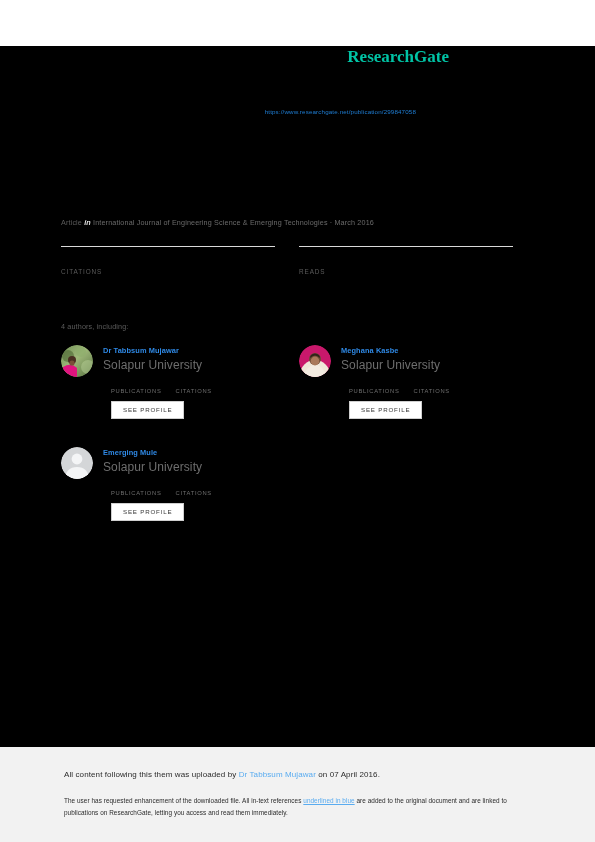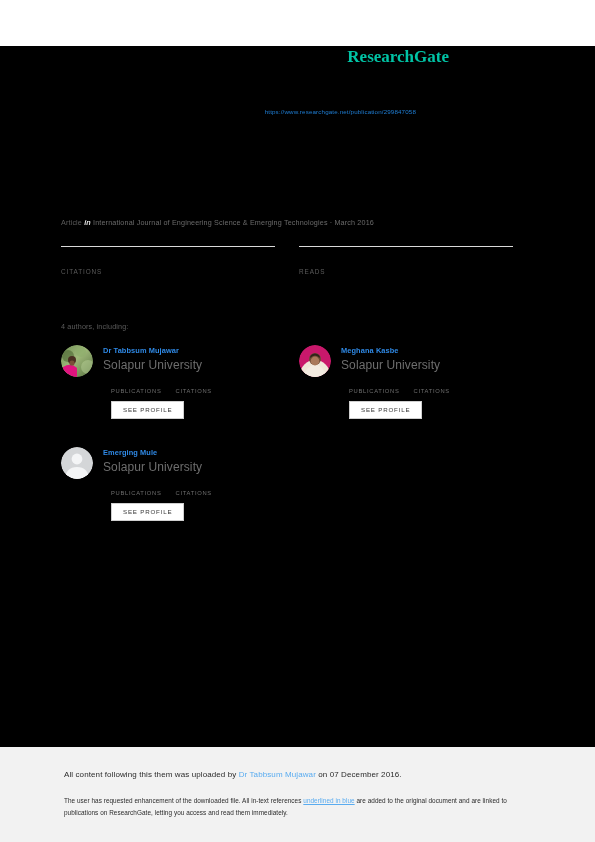--- a/index.html
+++ b/index.html
@@ -416,20 +416,20 @@
         </div>
       </div>
 
       <div class="author empty"></div>
 
     </div>
 
   </div>
 
   <div class="footer-line1">
-    <span>All content following this them was uploaded by </span><span class="lnk">Dr Tabbsum Mujawar</span><span> on 07 December 2016.</span>
+    <span>All content following this them was uploaded by </span><span class="lnk">Dr Tabbsum Mujawar</span><span> on 07 April 2016.</span>
   </div>
 
   <div class="footer-para">
     <span>The user has requested enhancement of the downloaded file. All in-text references </span><span class="lnk-ul">underlined in blue</span><span> are added to the original document and are linked to publications on ResearchGate, letting you access and read them immediately.</span>
   </div>
 
 </div>
 
 </body></html>

